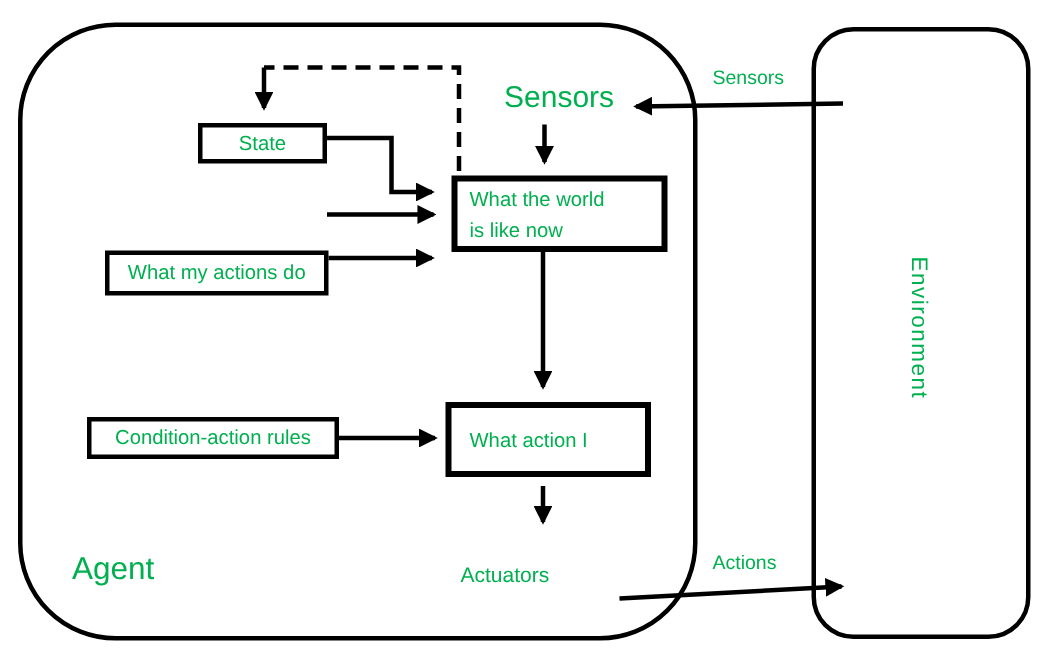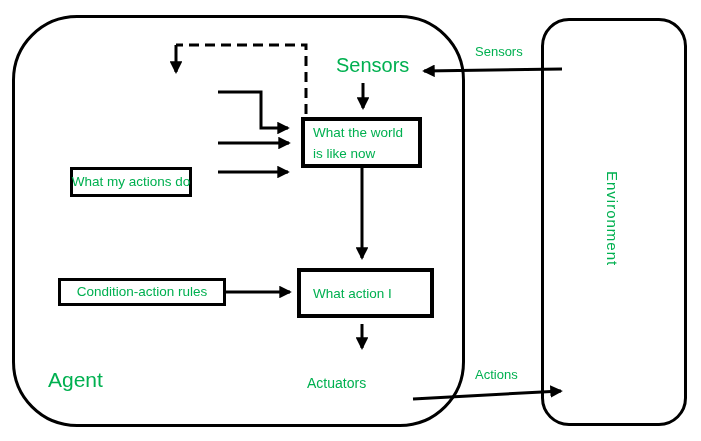--- a/index.html
+++ b/index.html
@@ -61,27 +61,30 @@
 
     <path d="M217,292 H290" stroke="#000" stroke-width="3" marker-end="url(#ah)"></path>
 
     <path d="M362,324 V348" stroke="#000" stroke-width="3" marker-end="url(#ah)"></path>
 
     <path d="M562,69 L424,71" stroke="#000" stroke-width="3" marker-end="url(#ah)"></path>
 
     <path d="M413,399 L561,391" stroke="#000" stroke-width="3" marker-end="url(#ah)"></path>
   </svg>
 
+  <div class="dbox" style="left:132px;top:82px;width:86px;height:27px;">
+    <span>State</span>
+  </div>
 
 
-  <div class="dbox" style="left:70px;top:167px;width:122px;height:30px;">
+  <div class="dbox" style="left:70px;top:167px;width:149px;height:30px;">
     <span>What my actions do</span>
   </div>
 
-  <div class="dbox process" style="left:301px;top:117px;width:121px;height:51px;padding-left:8px;">
+  <div class="dbox process" style="left:301px;top:117px;width:144px;height:51px;padding-left:8px;">
     <span>What the world</span>
     <span>is like now</span>
   </div>
 
   <div class="dbox" style="left:58px;top:278px;width:168px;height:28px;">
     <span>Condition-action rules</span>
   </div>
 
   <div class="dbox process" style="left:297px;top:268px;width:137px;height:50px;padding-left:12px;">
     <span>What action I</span>

